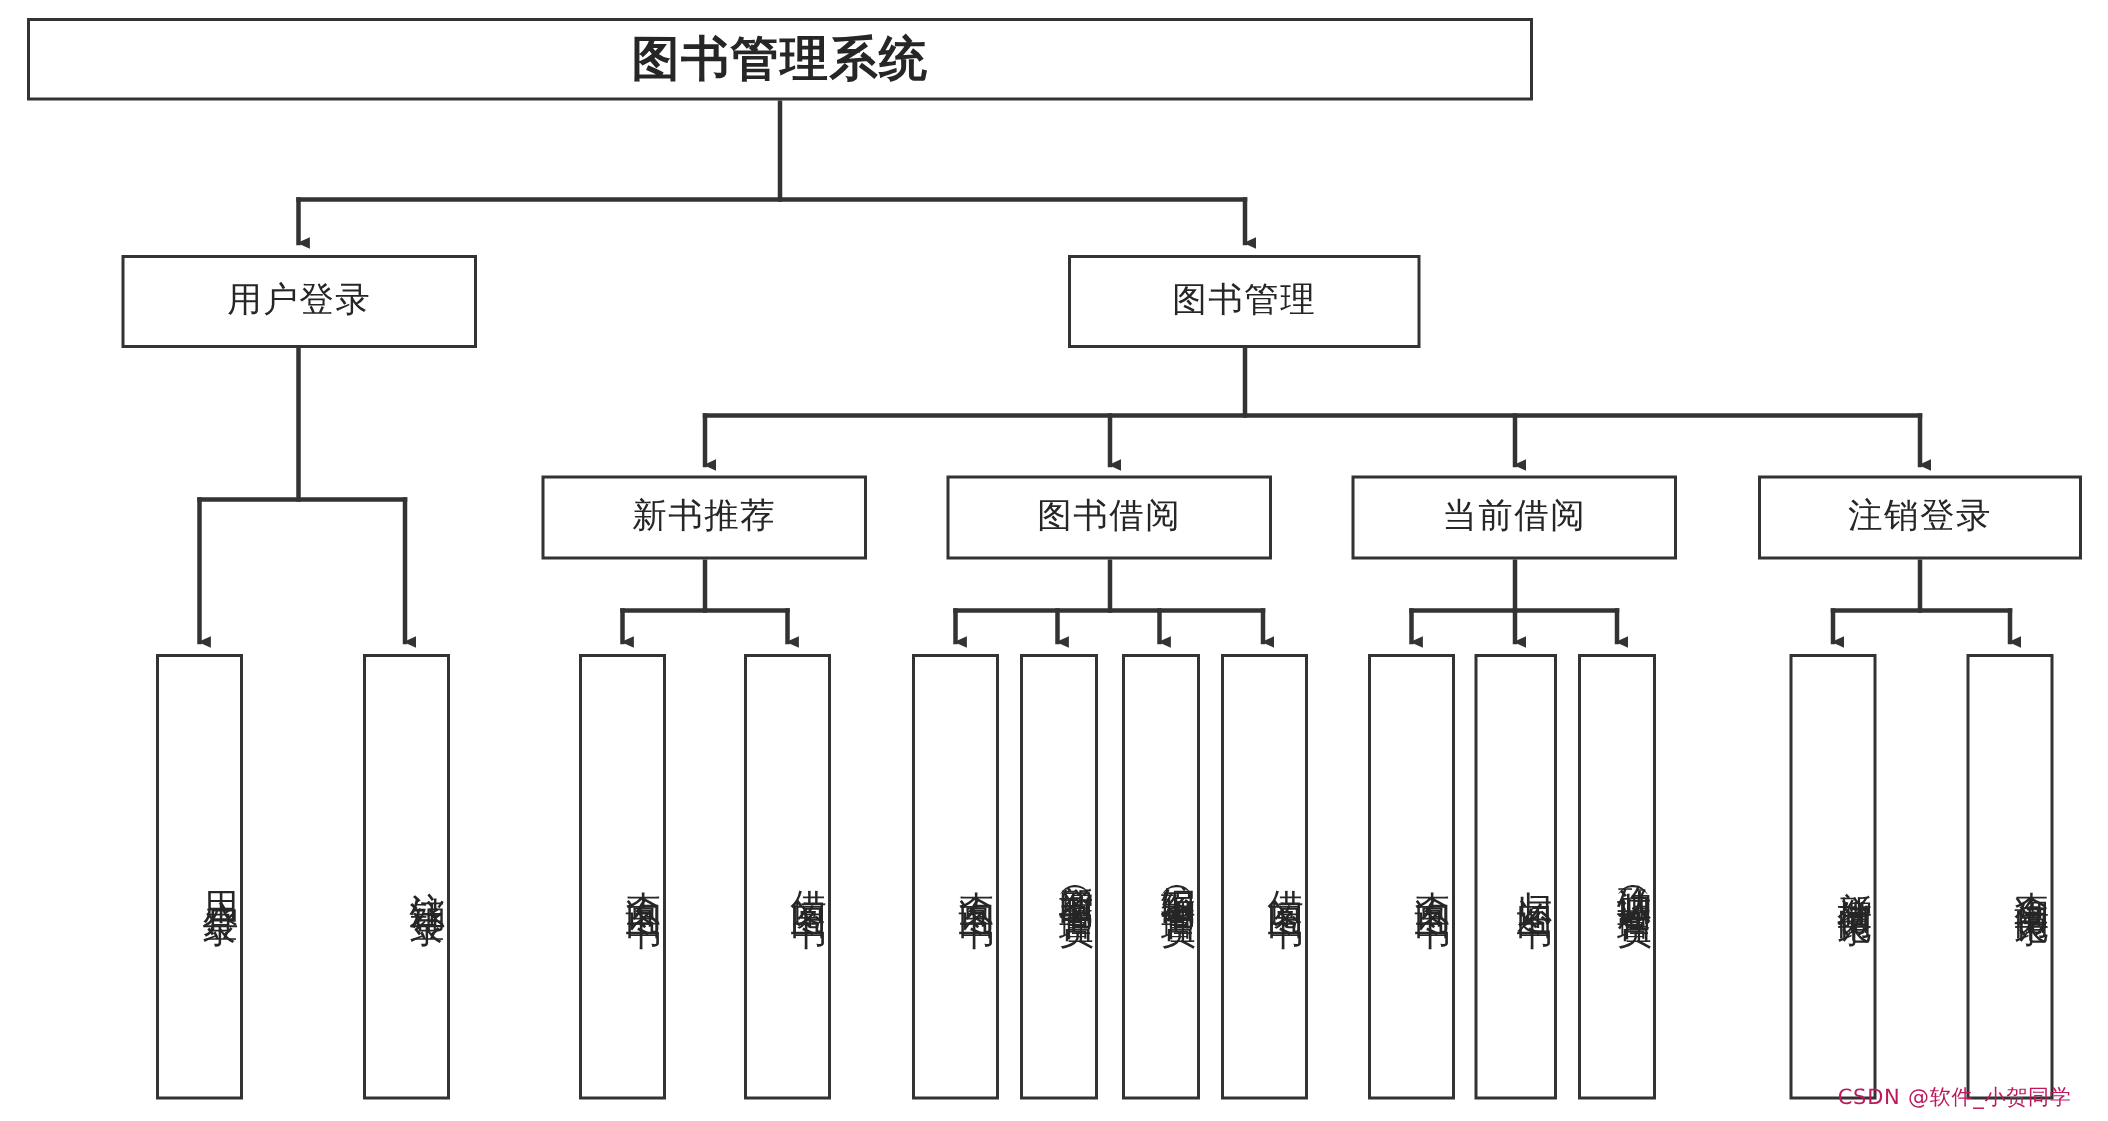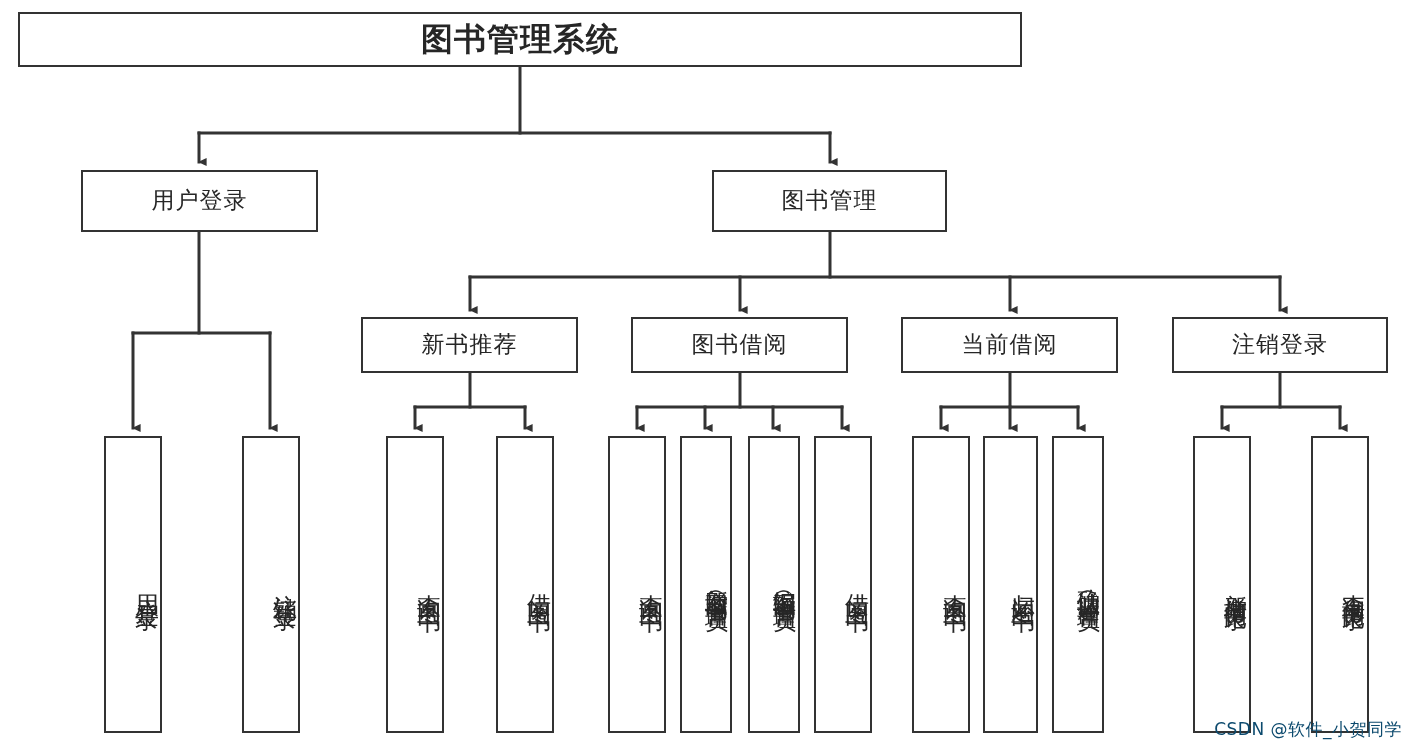--- a/index.html
+++ b/index.html
@@ -54,24 +54,24 @@
   .node-v.tall-text {
     font-size: 23px;
     letter-spacing: 3px;
   }
   #root-node {
     font-size: 32px;
     font-weight: bold;
   }
   #watermark {
     position: absolute;
-    right: 3px;
+    right: 24px;
     bottom: 6px;
-    font-size: 17px;
-    color: #0c4a6e;
+    font-size: 14px;
+    color: #be185d;
     letter-spacing: 0.5px;
     white-space: nowrap;
     user-select: none;
   }
 </style>
 </head>
 <body>
 
 <div id="diagram-root">
 

